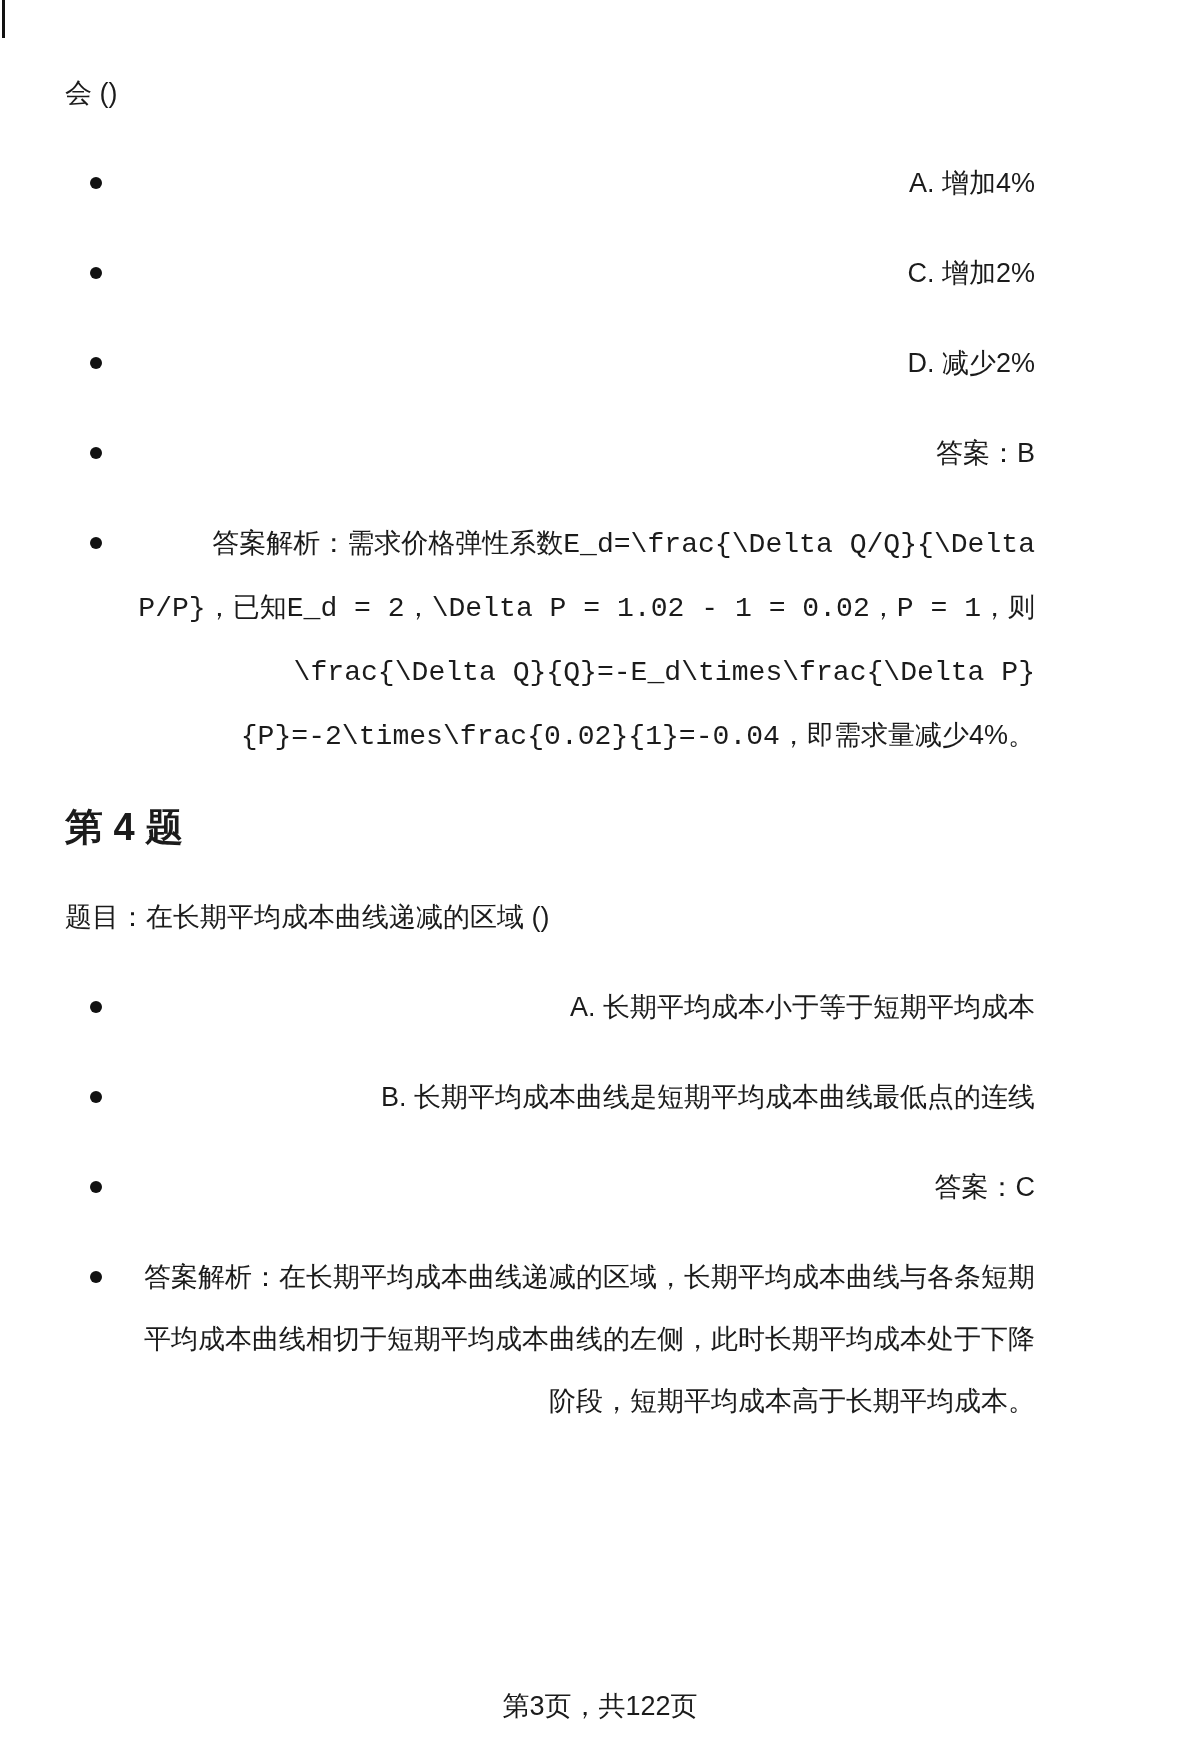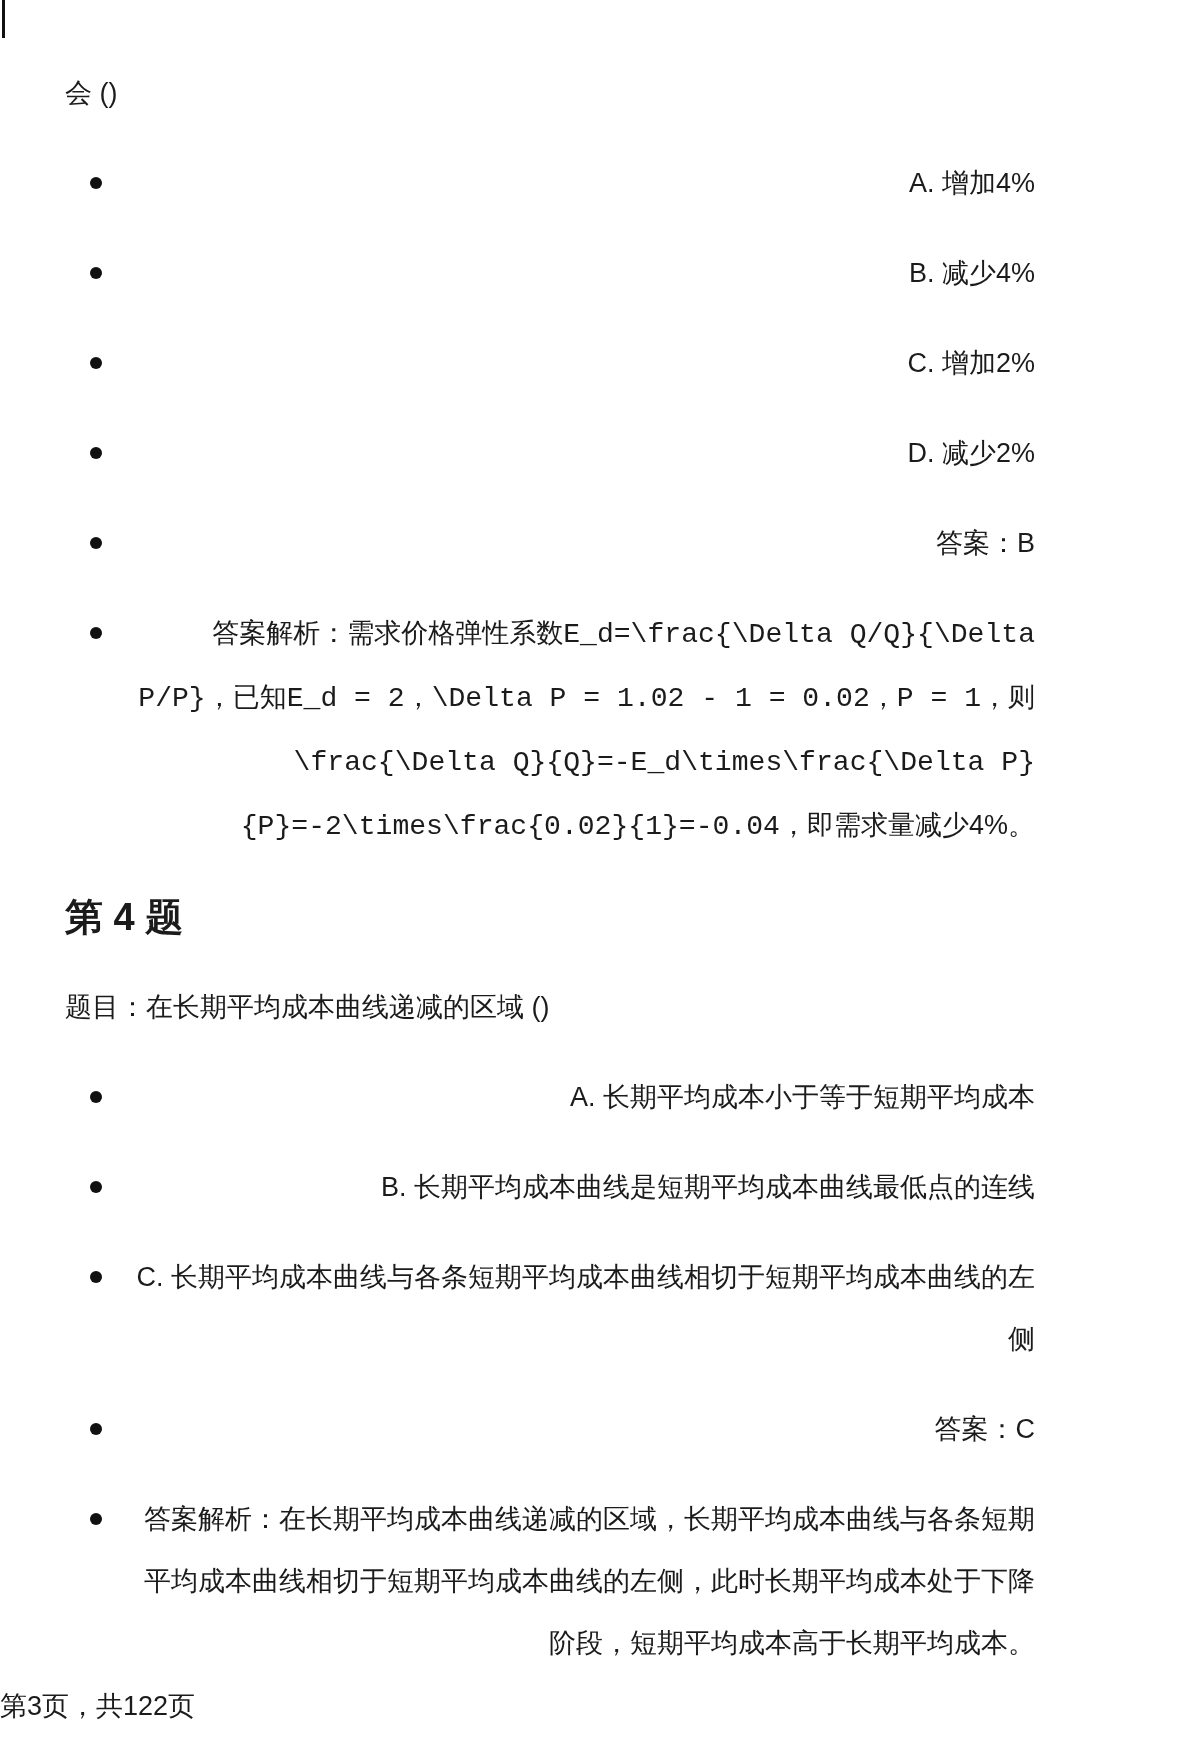--- a/index.html
+++ b/index.html
@@ -65,49 +65,47 @@
   .math {
     font-family: Liberation Mono, monospace;
     font-size: 1.04em;
     margin-top: 36px;
   }
   .footer {
     position: absolute;
     left: 0;
     top: 1684px;
     width: 1200px;
-    text-align: left;
+    text-align: center;
     line-height: 44px;
   }
 </style>
 </head>
 <body>
 
 <div class="page">
 
   <div class="edge-artifact"></div>
 
   <p class="stem-cont">会 ()</p>
 
   <ul class="options">
     <li>A. 增加4%</li>
-    <li>B. 减少4%</li>
     <li>C. 增加2%</li>
     <li>D. 减少2%</li>
     <li>答案：B</li>
     <li><span>答案解析：需求价格弹性系数</span><span class="math">E_d=\frac{\Delta Q/Q}{\Delta P/P}</span><span>，已知</span><span class="math">E_d = 2</span><span>，</span><span class="math">\Delta P = 1.02 - 1 = 0.02</span><span>，</span><span class="math">P = 1</span><span>，则</span><span class="math">\frac{\Delta Q}{Q}=-E_d\times\frac{\Delta P}{P}=-2\times\frac{0.02}{1}=-0.04</span><span>，即需求量减少4%。</span></li>
   </ul>
 
   <h2 class="q-heading">第 4 题</h2>
 
   <p class="q-title">题目：在长期平均成本曲线递减的区域 ()</p>
 
   <ul class="options">
     <li>A. 长期平均成本小于等于短期平均成本</li>
     <li>B. 长期平均成本曲线是短期平均成本曲线最低点的连线</li>
-    <li>C. 长期平均成本曲线与各条短期平均成本曲线相切于短期平均成本曲线的左侧</li>
     <li>答案：C</li>
     <li>答案解析：在长期平均成本曲线递减的区域，长期平均成本曲线与各条短期平均成本曲线相切于短期平均成本曲线的左侧，此时长期平均成本处于下降阶段，短期平均成本高于长期平均成本。</li>
   </ul>
 
   <div class="footer">第3页，共122页</div>
 
 </div>
 
 </body></html>

